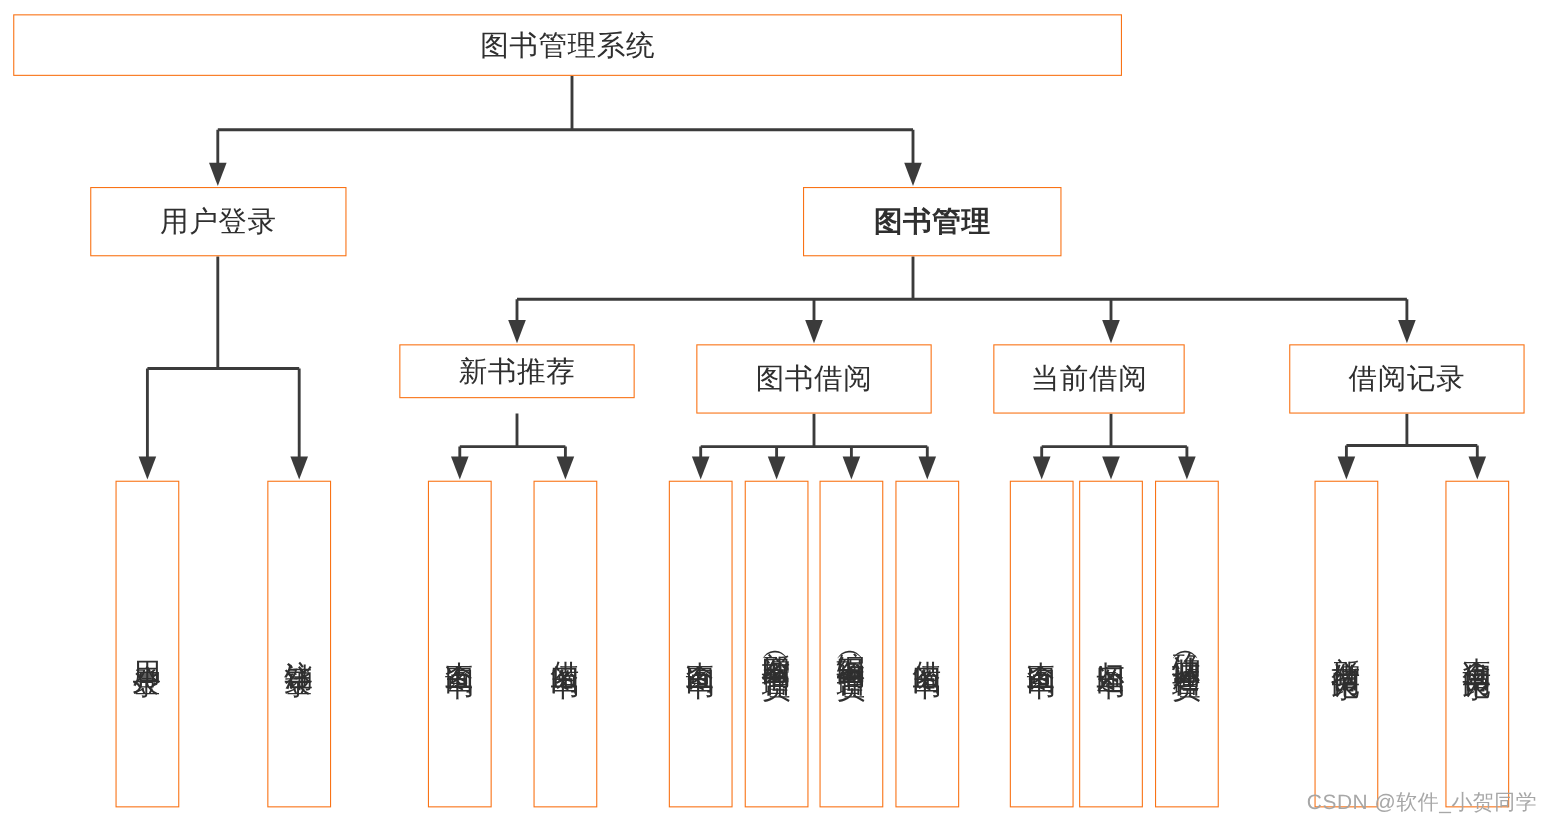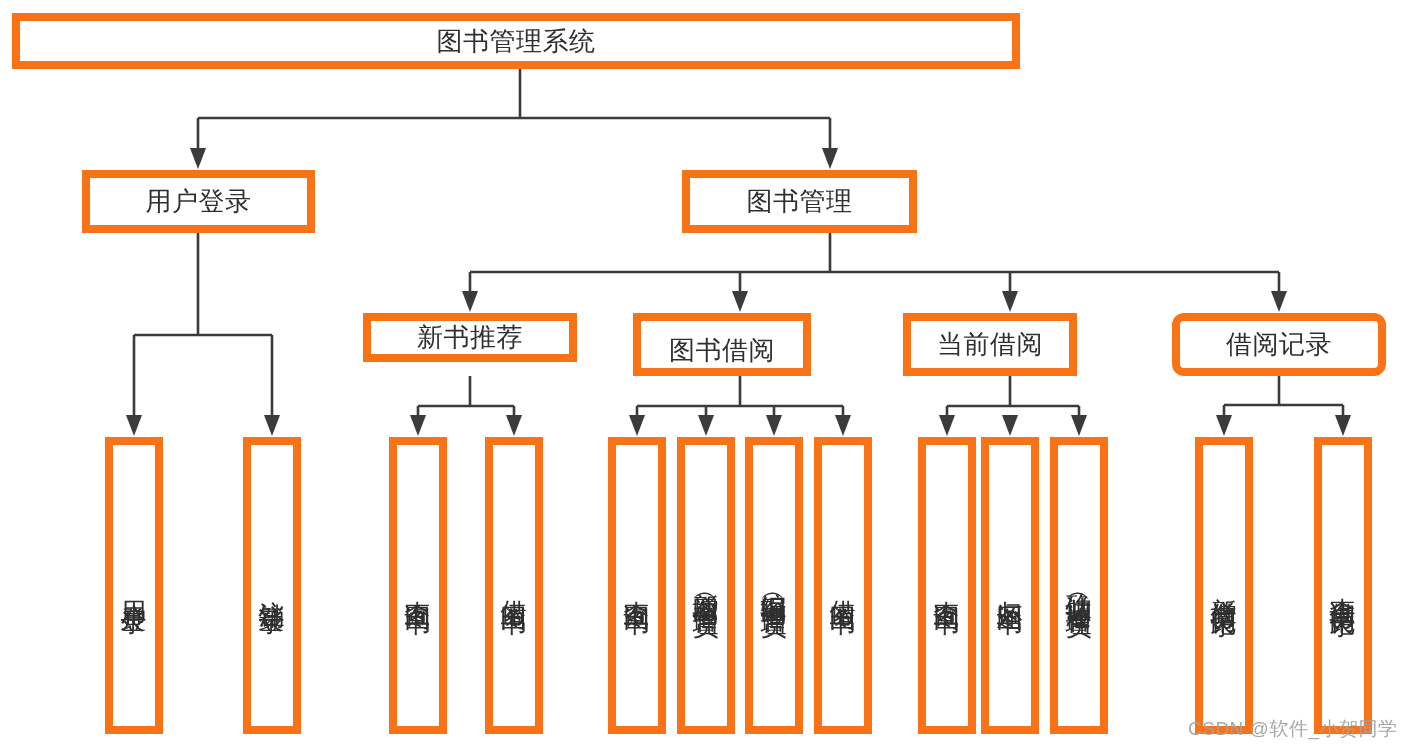--- a/index.html
+++ b/index.html
@@ -3,21 +3,21 @@
 <meta charset="utf-8">
 <style>
   html,body{margin:0;padding:0;background:#ffffff;}
   .stage{
     position:relative;width:1405px;height:747px;background:#ffffff;
     font-family:"Liberation Sans",sans-serif;overflow:hidden;
   }
   .wires{position:absolute;left:0;top:0;}
   .box{
     position:absolute;box-sizing:border-box;
-    border:8px solid #f97316;background:#ffffff;
+    border:1px solid #f97316;background:#ffffff;
     display:flex;align-items:center;justify-content:center;
     color:#2f2f2f;
   }
   .hbox .lbl{font-size:26px;letter-spacing:0.5px;white-space:nowrap;}
   .vbox .lbl{
     writing-mode:vertical-rl;text-orientation:mixed;
     font-size:26px;letter-spacing:3px;line-height:1;
   }
   .watermark{
     position:absolute;font-size:19px;color:#a3a3a3;
@@ -60,34 +60,34 @@
     </g>
   </svg>
 
   <div class="box hbox" style="left:12px;top:13px;width:1008px;height:56px;">
     <span class="lbl">图书管理系统</span>
   </div>
 
   <div class="box hbox" style="left:82px;top:170px;width:233px;height:63px;">
     <span class="lbl">用户登录</span>
   </div>
-  <div class="box hbox" style="left:682px;top:170px;width:235px;height:63px;">
+  <div class="box hbox" style="left:730px;top:170px;width:235px;height:63px;font-weight:bold;">
     <span class="lbl">图书管理</span>
   </div>
 
   <div class="box hbox" style="left:363px;top:313px;width:214px;height:49px;">
     <span class="lbl">新书推荐</span>
   </div>
-  <div class="box hbox" style="left:633px;top:313px;width:178px;height:63px;align-items:flex-end;">
+  <div class="box hbox" style="left:633px;top:313px;width:214px;height:63px;">
     <span class="lbl">图书借阅</span>
   </div>
   <div class="box hbox" style="left:903px;top:313px;width:174px;height:63px;">
     <span class="lbl">当前借阅</span>
   </div>
-  <div class="box hbox" style="left:1172px;top:313px;width:214px;height:63px;border-radius:12px;">
+  <div class="box hbox" style="left:1172px;top:313px;width:214px;height:63px;">
     <span class="lbl">借阅记录</span>
   </div>
 
   <div class="box vbox" style="left:105px;top:437px;width:58px;height:297px;">
     <span class="lbl">用户登录</span>
   </div>
   <div class="box vbox" style="left:243px;top:437px;width:58px;height:297px;">
     <span class="lbl">注销登录</span>
   </div>
 

